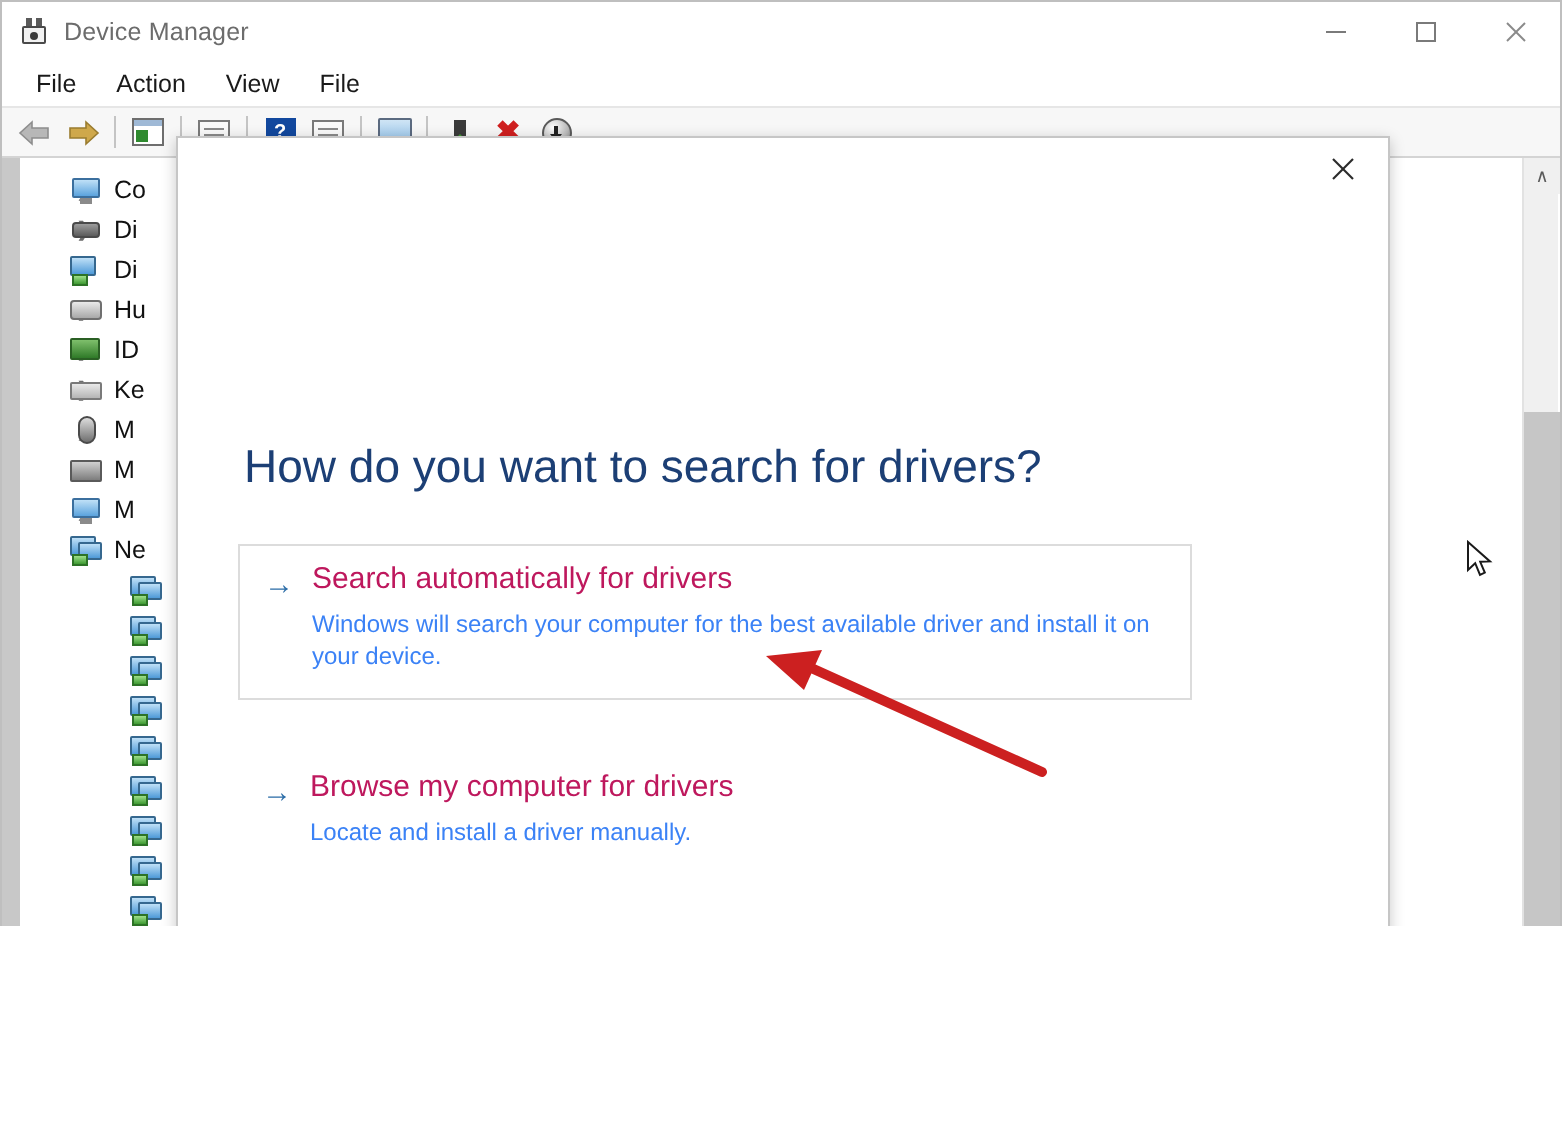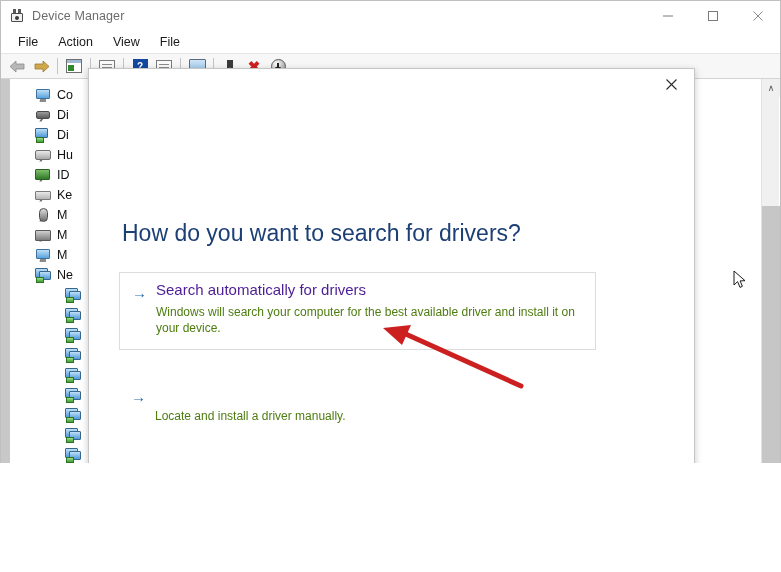--- a/index.html
+++ b/index.html
@@ -442,28 +442,28 @@
     position: absolute;
     left: 12px; top: 12px;
     color: #2d6ea8;
     font-size: 15px;
     line-height: 1;
   }
   .opt-title {
     position: absolute;
     left: 36px; top: 8px;
     font-size: 15px;
-    color: #4c1d95;
+    color: #be185d;
   }
   .opt-desc {
     position: absolute;
     left: 36px; top: 31px;
     width: 428px;
     font-size: 12px;
-    color: #4d7c0f;
+    color: #3b82f6;
     line-height: 1.35;
   }
 
   .dlg-footer {
     position: absolute;
     left: 0; bottom: 0;
     width: 605px; height: 36px;
     background: #f0f0f0;
     border-top: 1px solid #dddddd;
   }
@@ -807,20 +807,21 @@
       <div class="dlg-question">How do you want to search for drivers?</div>
 
       <div class="opt-card boxed" style="top:136px;height:78px">
         <span class="opt-arrow">→</span>
         <span class="opt-title">Search automatically for drivers</span>
         <span class="opt-desc">Windows will search your computer for the best available driver and install it on your device.</span>
       </div>
 
       <div class="opt-card" style="top:248px;height:52px">
         <span class="opt-arrow" style="top:5px">→</span>
+        <span class="opt-title" style="top:1px">Browse my computer for drivers</span>
         <span class="opt-desc" style="top:24px">Locate and install a driver manually.</span>
       </div>
 
     </div>
 
     <div class="dlg-footer">
       <div class="cancel-btn">Cancel</div>
     </div>
   </div>
 

